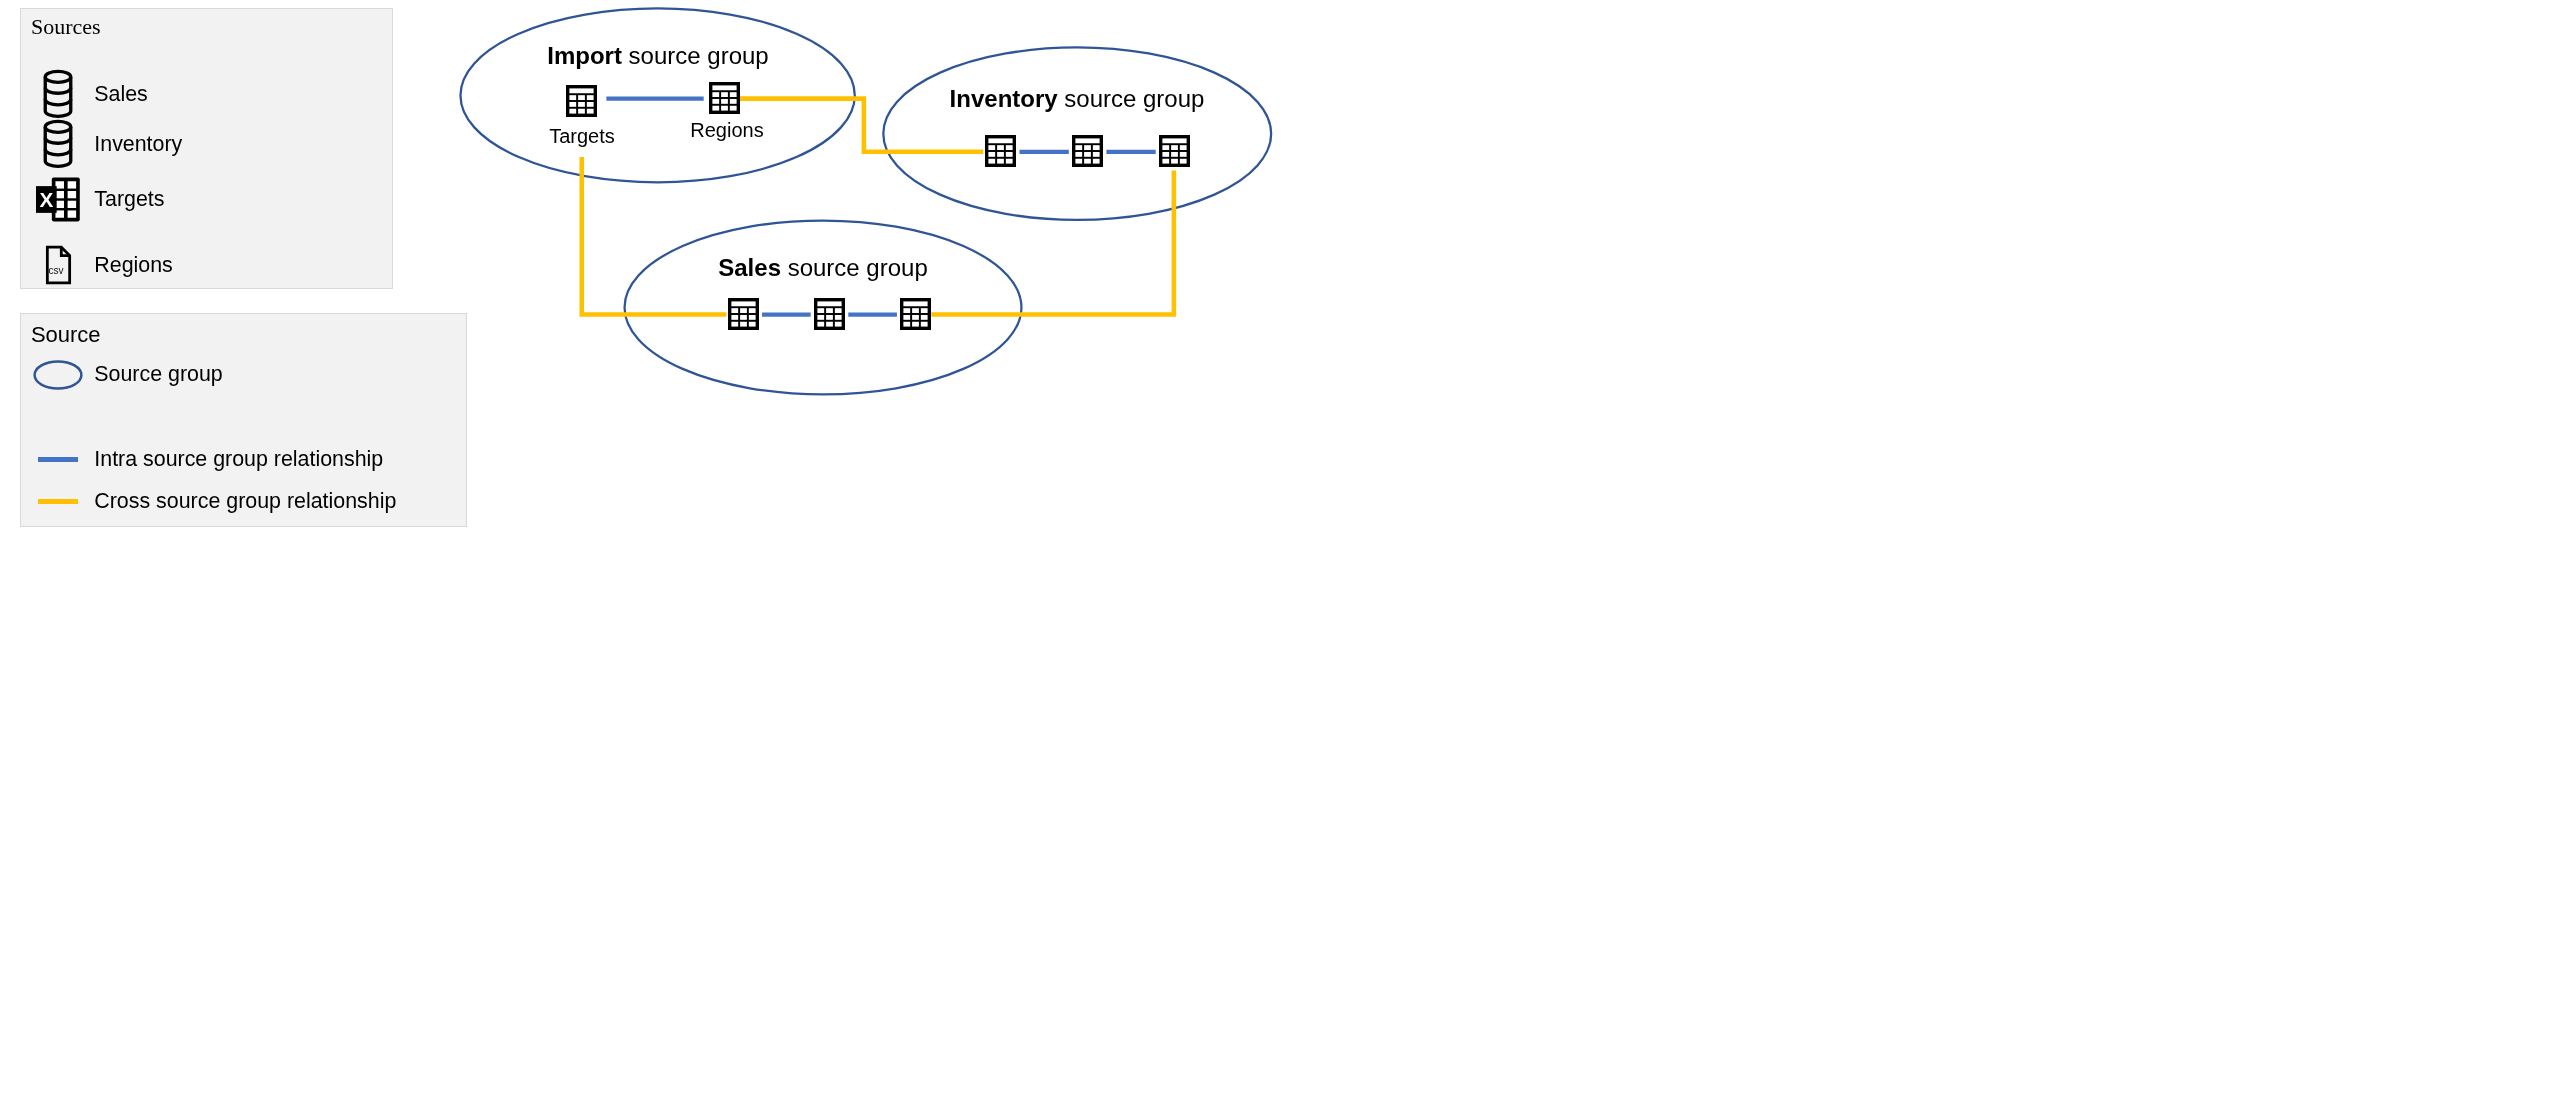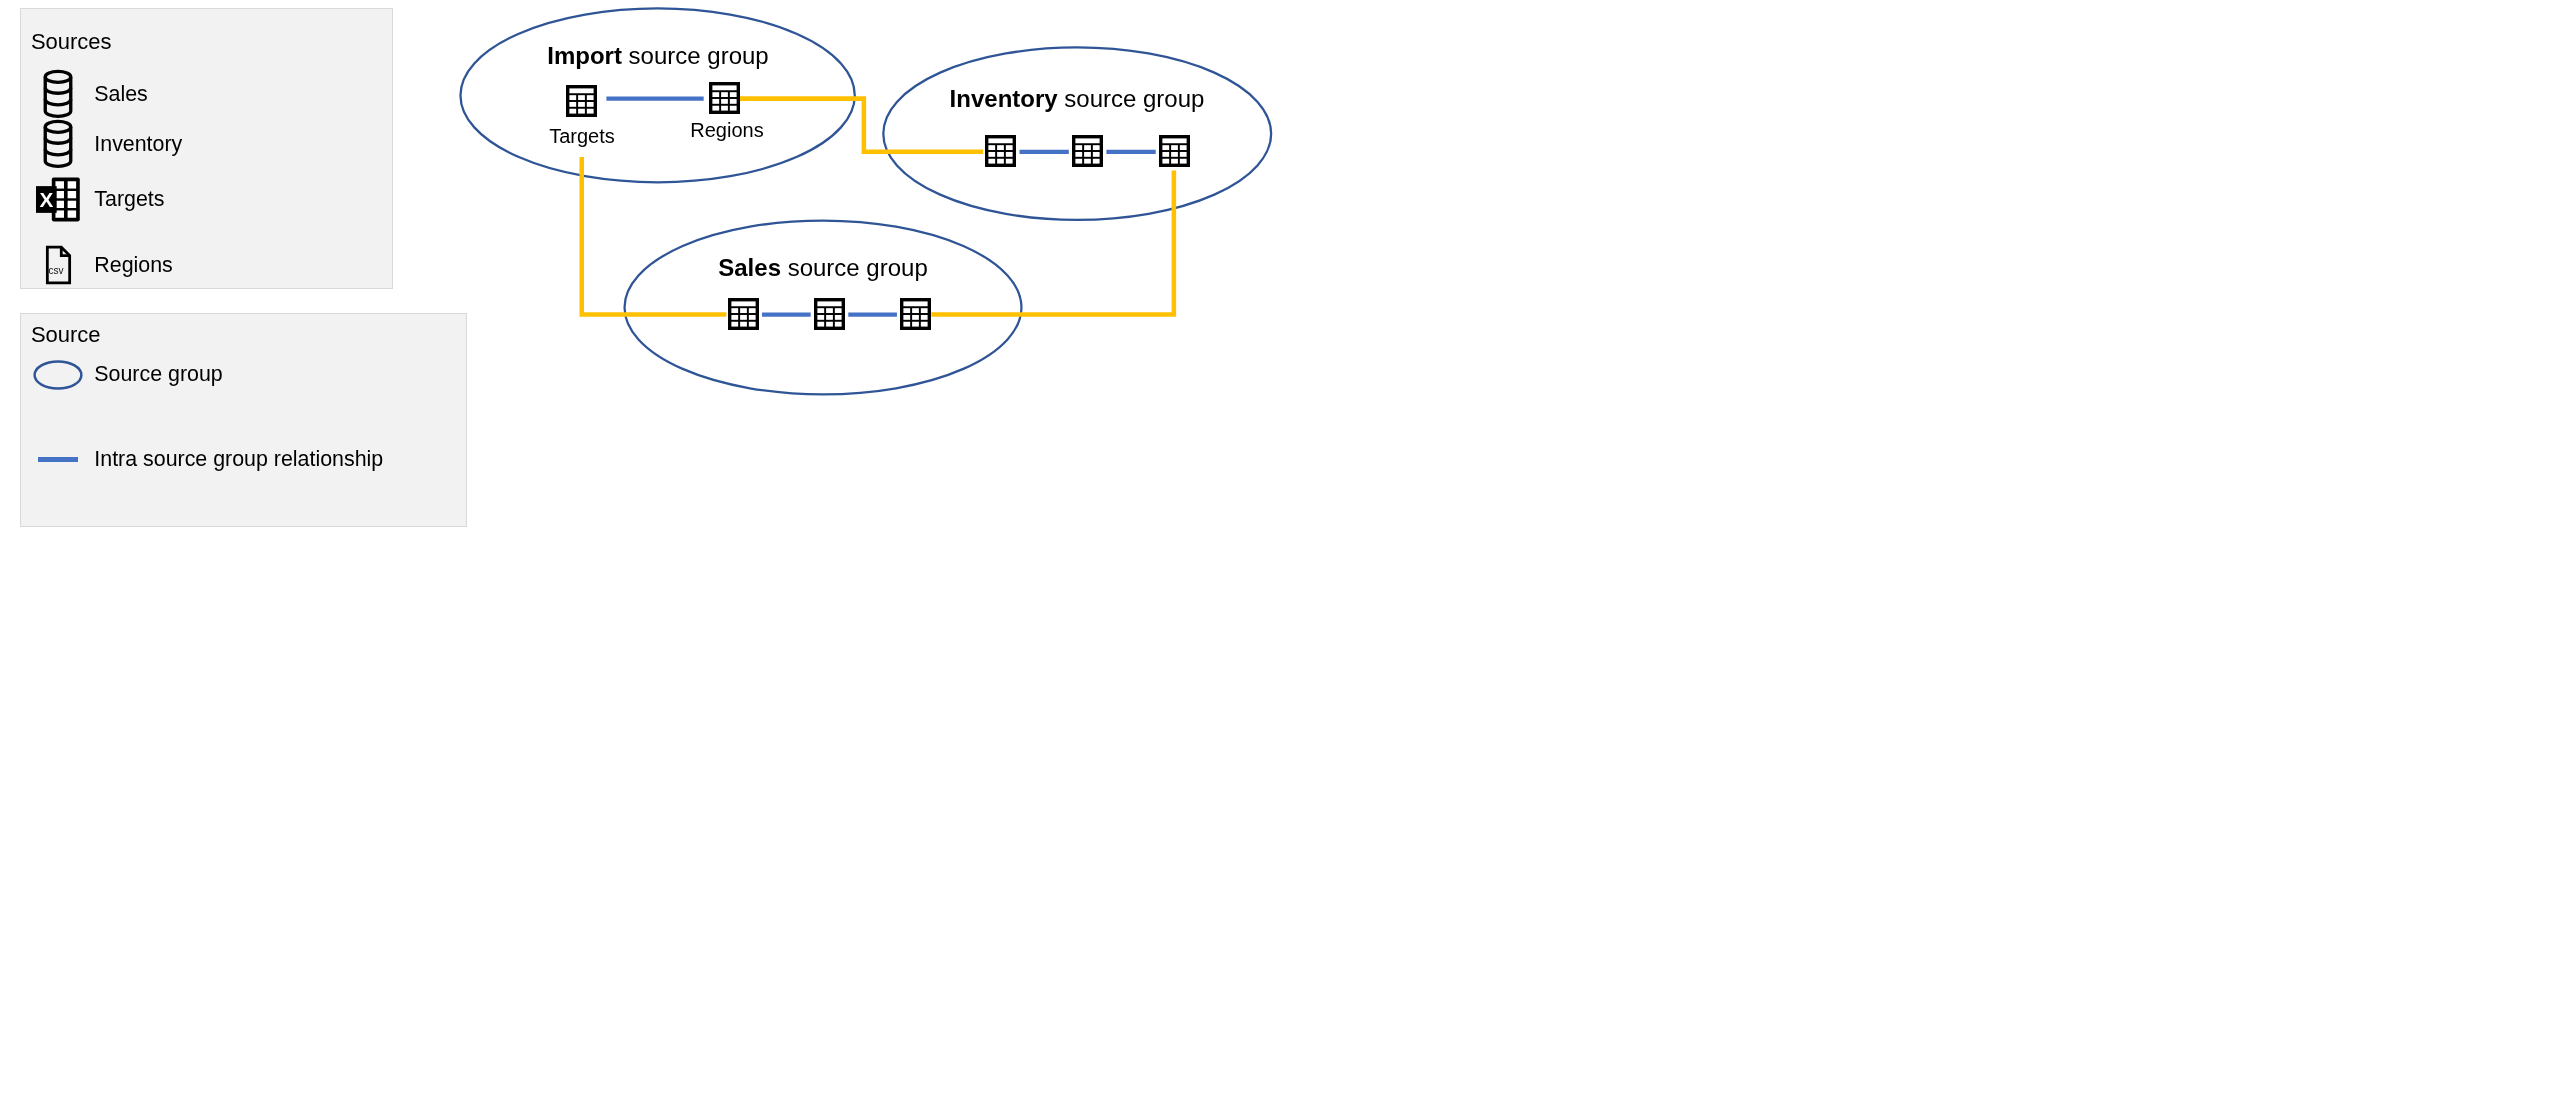--- a/index.html
+++ b/index.html
@@ -6,21 +6,21 @@
   #screen{position:relative;width:1288px;height:552px;background:#ffffff;overflow:hidden;}
 
   
   #diagram-svg{position:absolute;left:0;top:0;z-index:1;}
 
   
   .panel{position:absolute;background:#F2F2F2;border:1.3px solid #D9D9D9;z-index:2;box-sizing:border-box;}
   #sources-panel{left:19.5px;top:7.8px;width:373px;height:281px;}
   #legend-panel{left:19.5px;top:313px;width:447px;height:214px;}
   .panel-title{position:absolute;left:10.4px;font-size:22px;line-height:1.1;}
-  #sources-title{top:21px;}
+  #sources-title{top:6px;font-family:Liberation Serif, serif;}
   #legend-title{top:9px;}
 
   .prow{position:absolute;left:9px;right:5.2px;display:flex;align-items:center;}
   .icon-box{width:57px;min-width:57px;display:flex;justify-content:center;align-items:center;}
   .prow-label{font-size:21.4px;margin-left:7.8px;white-space:nowrap;}
 
   
   #row-sales    {top:53px;height:65px;}
   #row-inventory{top:103px;height:65px;}
   #row-targets  {top:158px;height:65px;}
@@ -159,20 +159,26 @@
     </div>
 
 
     <div id="row-intra" class="prow">
       <span class="icon-box">
         <span class="line-swatch blue"></span>
       </span>
       <span class="prow-label">Intra source group relationship</span>
     </div>
 
+    <div id="row-cross" class="prow">
+      <span class="icon-box">
+        <span class="line-swatch yellow"></span>
+      </span>
+      <span class="prow-label">Cross source group relationship</span>
+    </div>
   </div>
 
   <div class="center-label group-title" style="left:658px;top:56px;">
     <span class="b">Import</span><span> source group</span>
   </div>
   <div class="center-label group-title" style="left:1077px;top:99px;">
     <span class="b">Inventory</span><span> source group</span>
   </div>
   <div class="center-label group-title" style="left:823px;top:268px;">
     <span class="b">Sales</span><span> source group</span>

